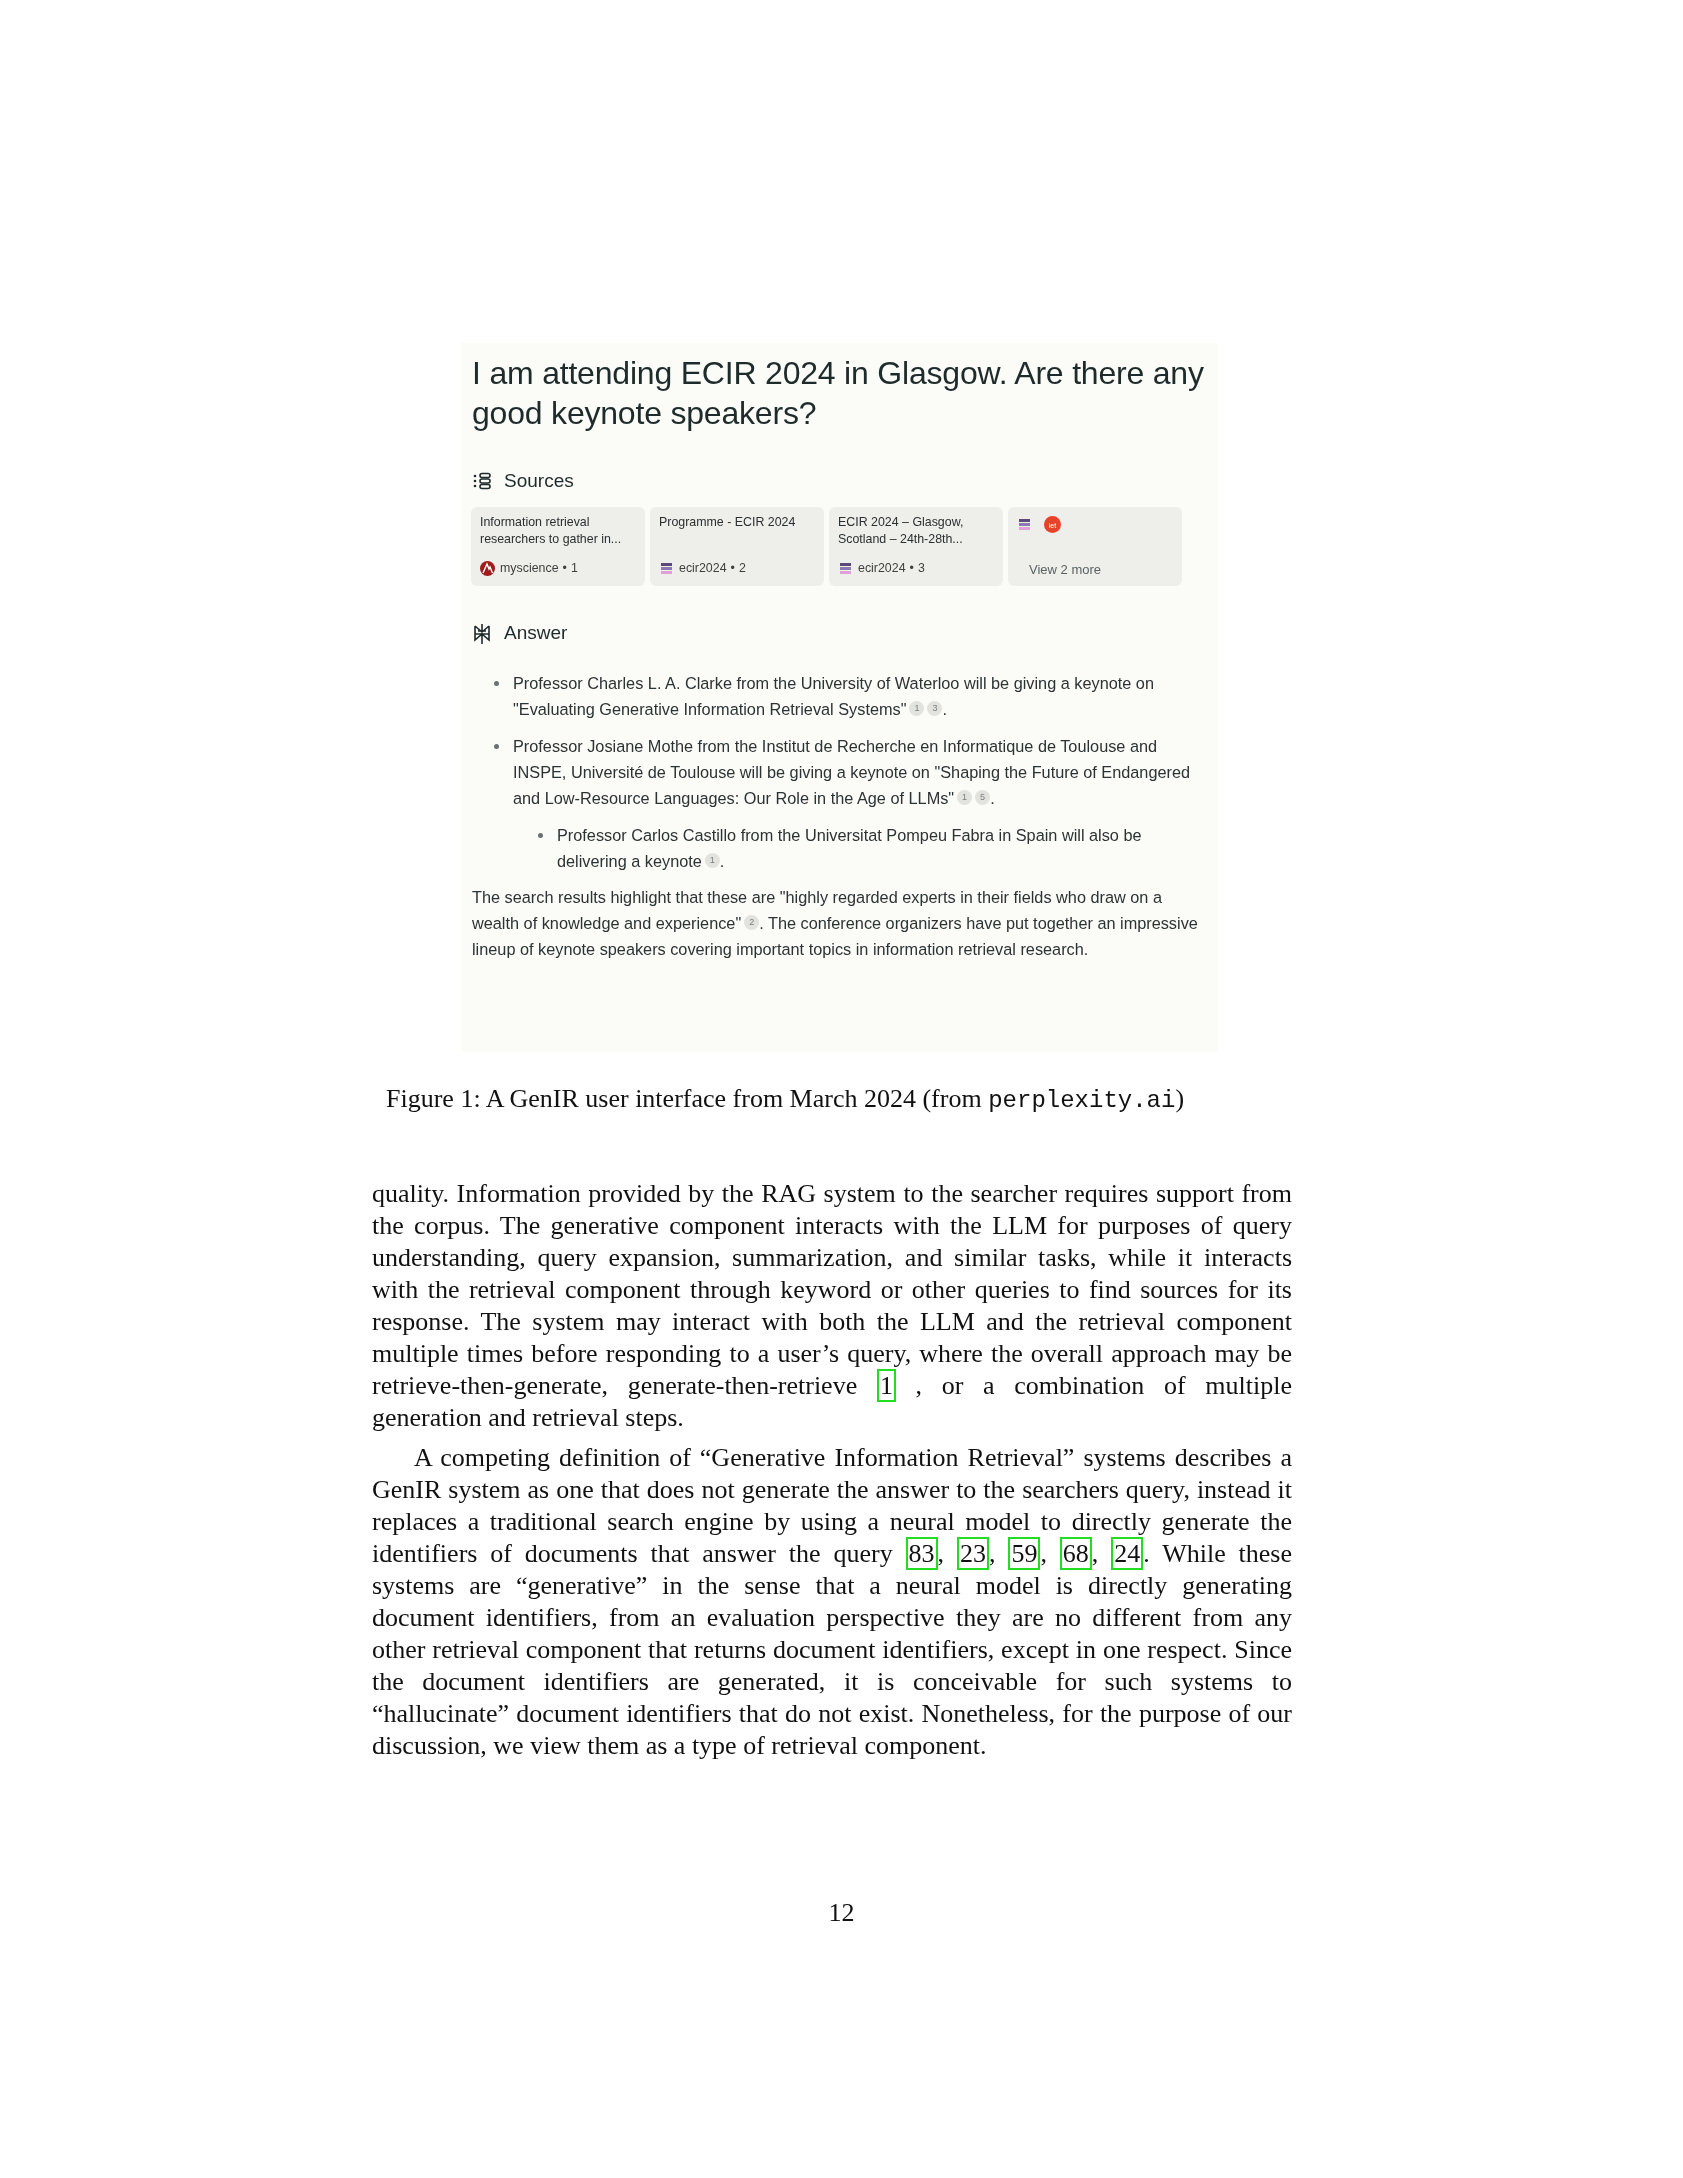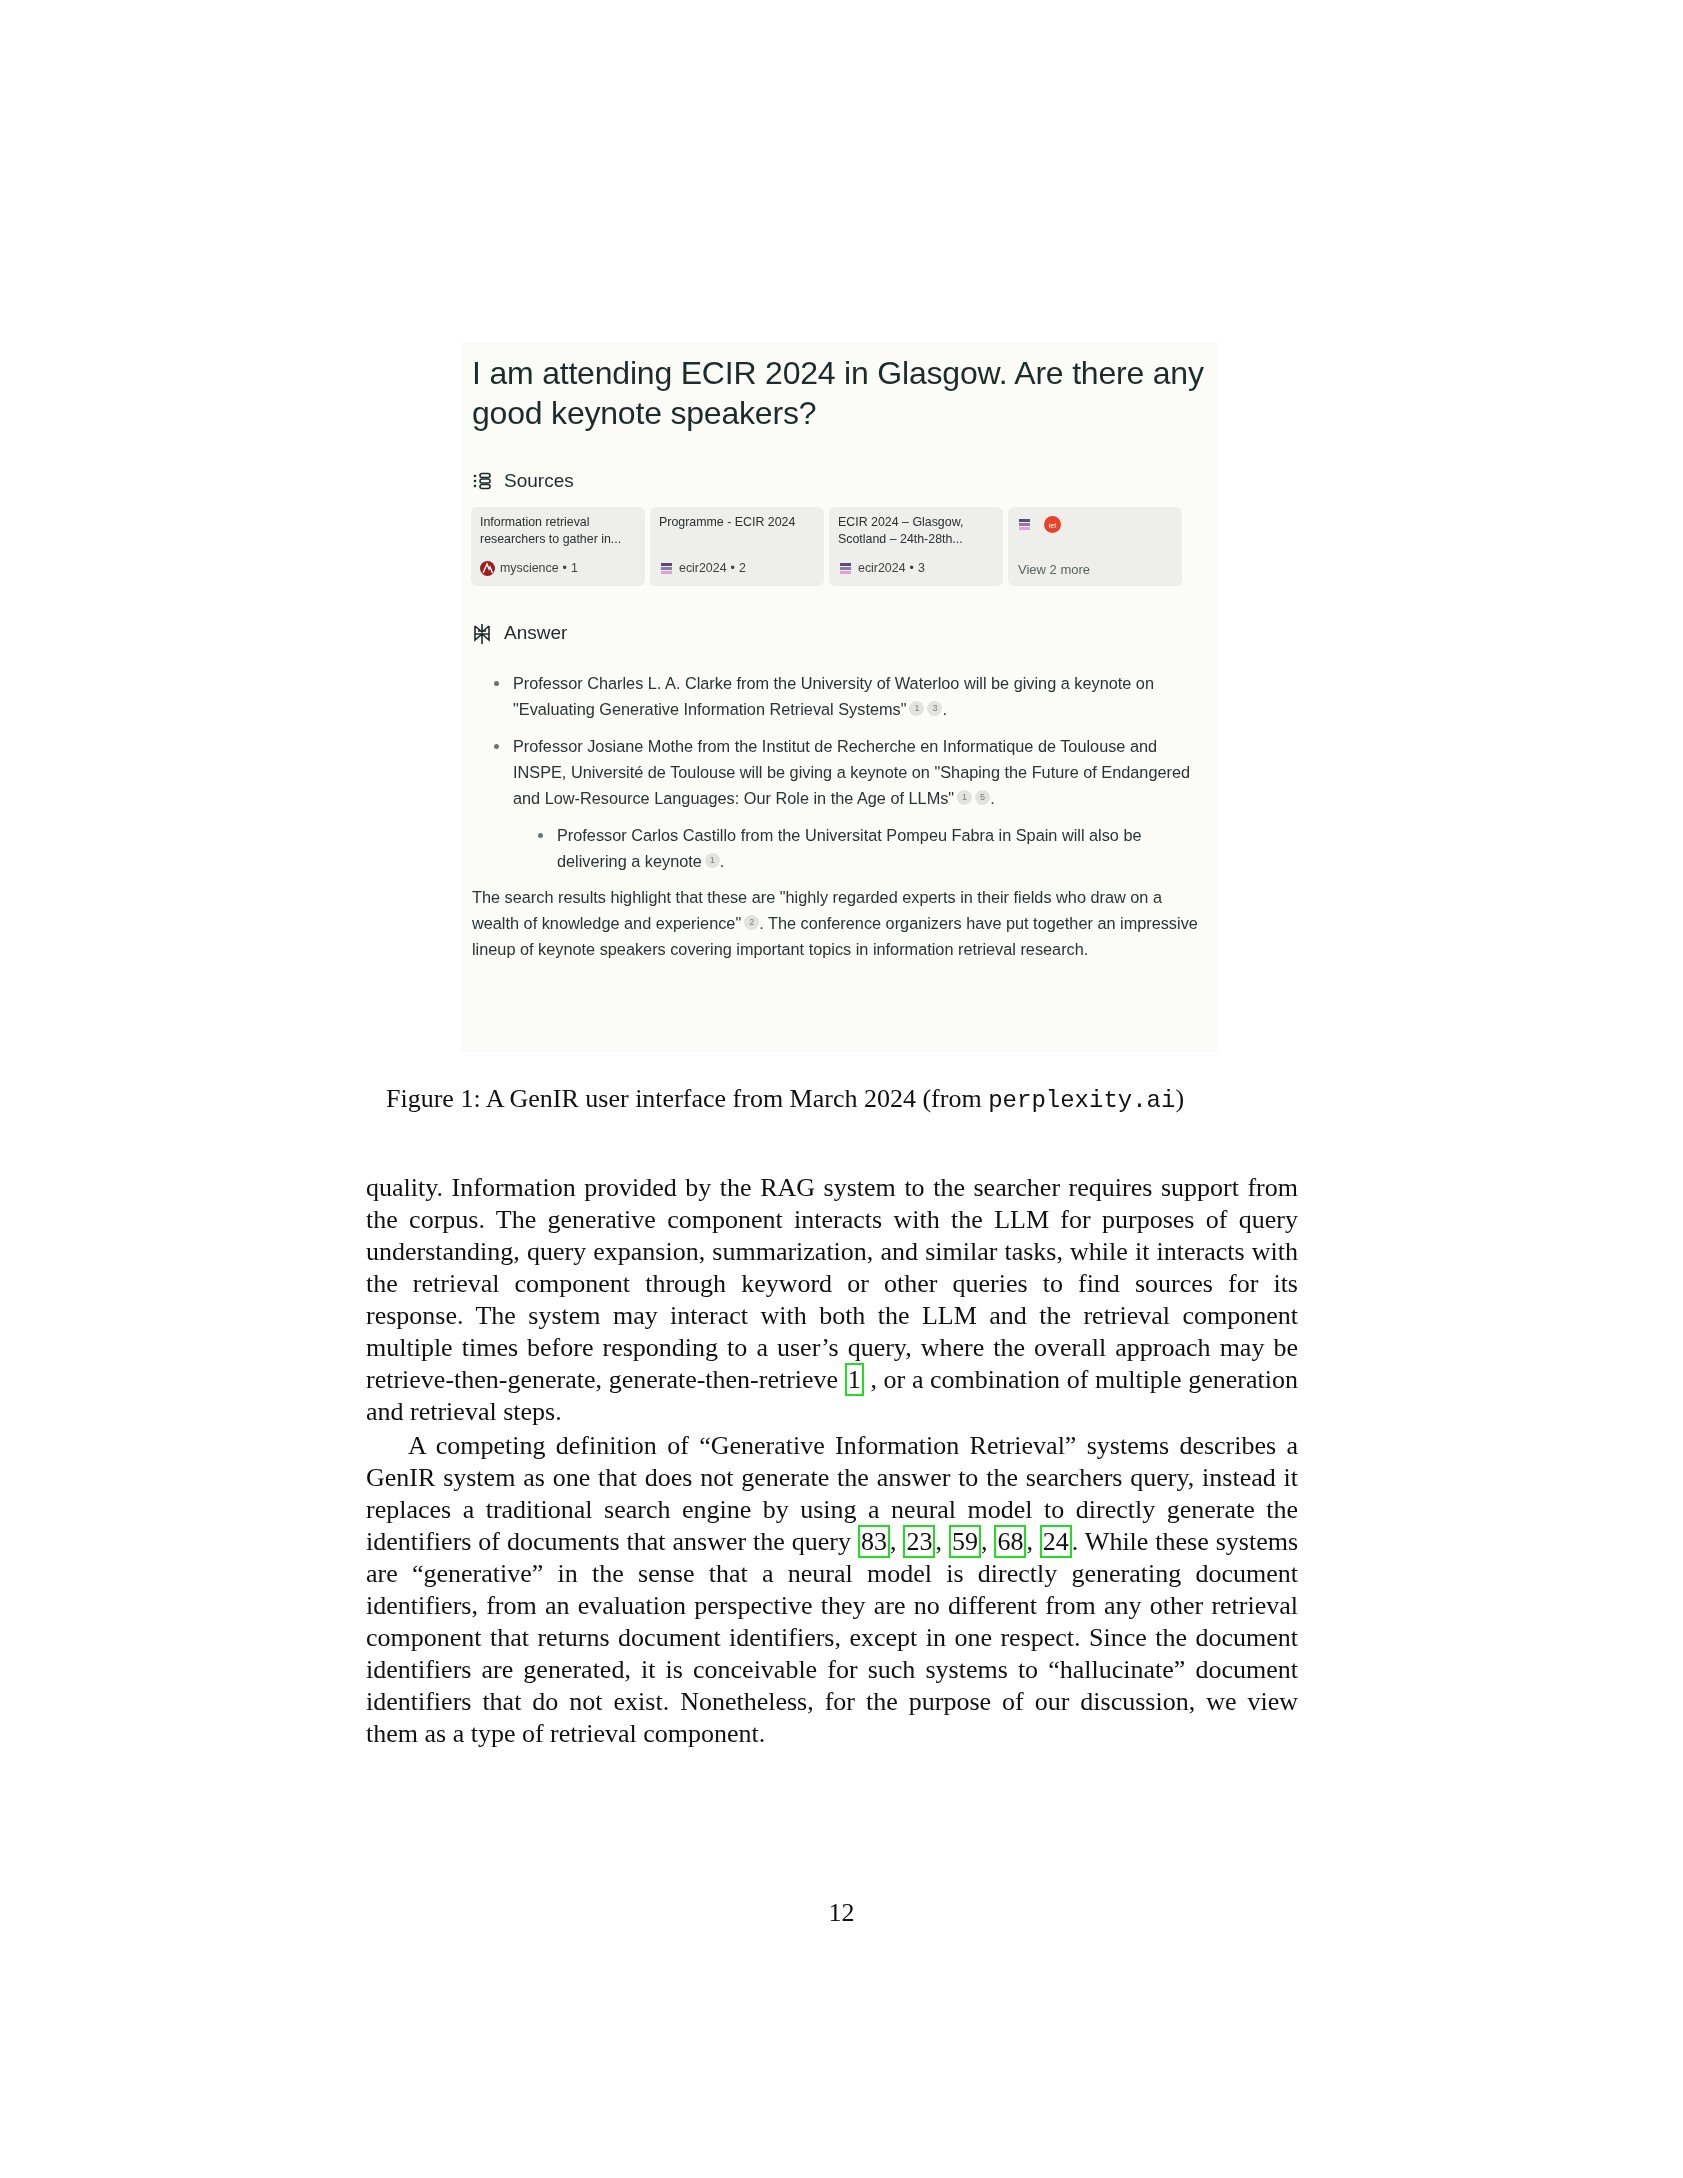--- a/index.html
+++ b/index.html
@@ -28,21 +28,21 @@
   .card {
     width: 174px; height: 79px; background: #eeeeea; border-radius: 6px;
     box-sizing: border-box; padding: 7px 9px; position: relative;
     font-size: 12.4px; line-height: 17px; color: #2a2f2f; cursor: pointer;
   }
   .card-title { display: block; height: 34px; overflow: hidden; }
   .card-meta { position: absolute; left: 9px; bottom: 9px; display: flex; align-items: center; color: #404040; font-size: 12.4px; }
   .card-meta .src-icon { width: 15px; height: 15px; margin-right: 5px; display: inline-block; }
   .card-meta .dot { margin: 0 4px; }
   .card-more-icons { display: flex; gap: 12px; align-items: center; margin-top: 2px; }
-  .view-more { position: absolute; left: 10px; bottom: 8px; color: #5a6262; font-size: 13px; text-align: center; }
+  .view-more { position: absolute; left: 21px; bottom: 8px; color: #5a6262; font-size: 13px; text-align: center; }
 
   .answer-body {
     position: absolute; left: 11px; top: 319px; width: 733px;
     font-size: 16.3px; line-height: 26px; color: #2b3333;
   }
   .answer-body p { margin: 0; }
   .answer-body ul { margin: 8px 0 10px 0; padding-left: 41px; list-style: none; }
   .answer-body li { position: relative; margin-bottom: 11px; }
   .answer-body li:last-child { margin-bottom: 0; margin-left: 44px; }
   .answer-body li::before {
@@ -61,21 +61,21 @@
     font-family: "Liberation Serif", "DejaVu Serif", serif; font-size: 26px; color: #111;
     white-space: nowrap;
   }
   .caption .mono { font-family: "Liberation Mono", "DejaVu Sans Mono", monospace; font-size: 24px; }
 
   .body-text {
     position: absolute; left: 364px; top: 1170px; width: 936px;
     font-family: "Liberation Serif", "DejaVu Serif", serif; font-size: 26px;
     line-height: 32px; color: #111; text-align: justify; hyphens: manual;
   }
-  .body-text p { margin: 2px; }
+  .body-text p { margin: 8px; }
   .body-text p.indent { text-indent: 42px; }
   .ref {
     border: 2px solid #22dd22; padding: 0 1px; line-height: 1; color: #111;
     cursor: pointer; text-decoration: none;
   }
   .page-num {
     position: absolute; left: 0; width: 1683px; top: 1898px; text-align: center;
     font-family: "Liberation Serif", "DejaVu Serif", serif; font-size: 26px; color: #111;
   }
 </style>

